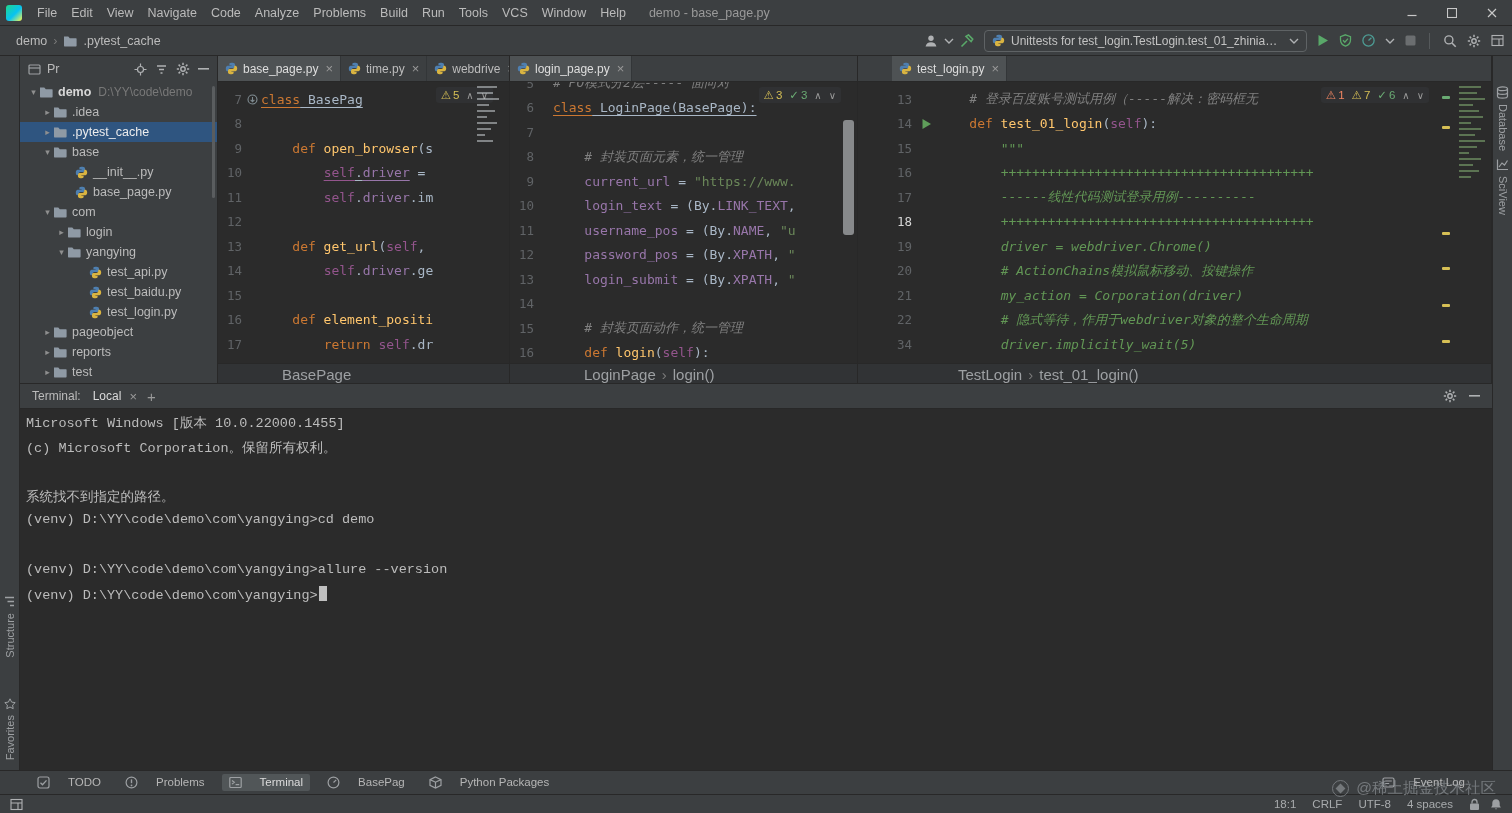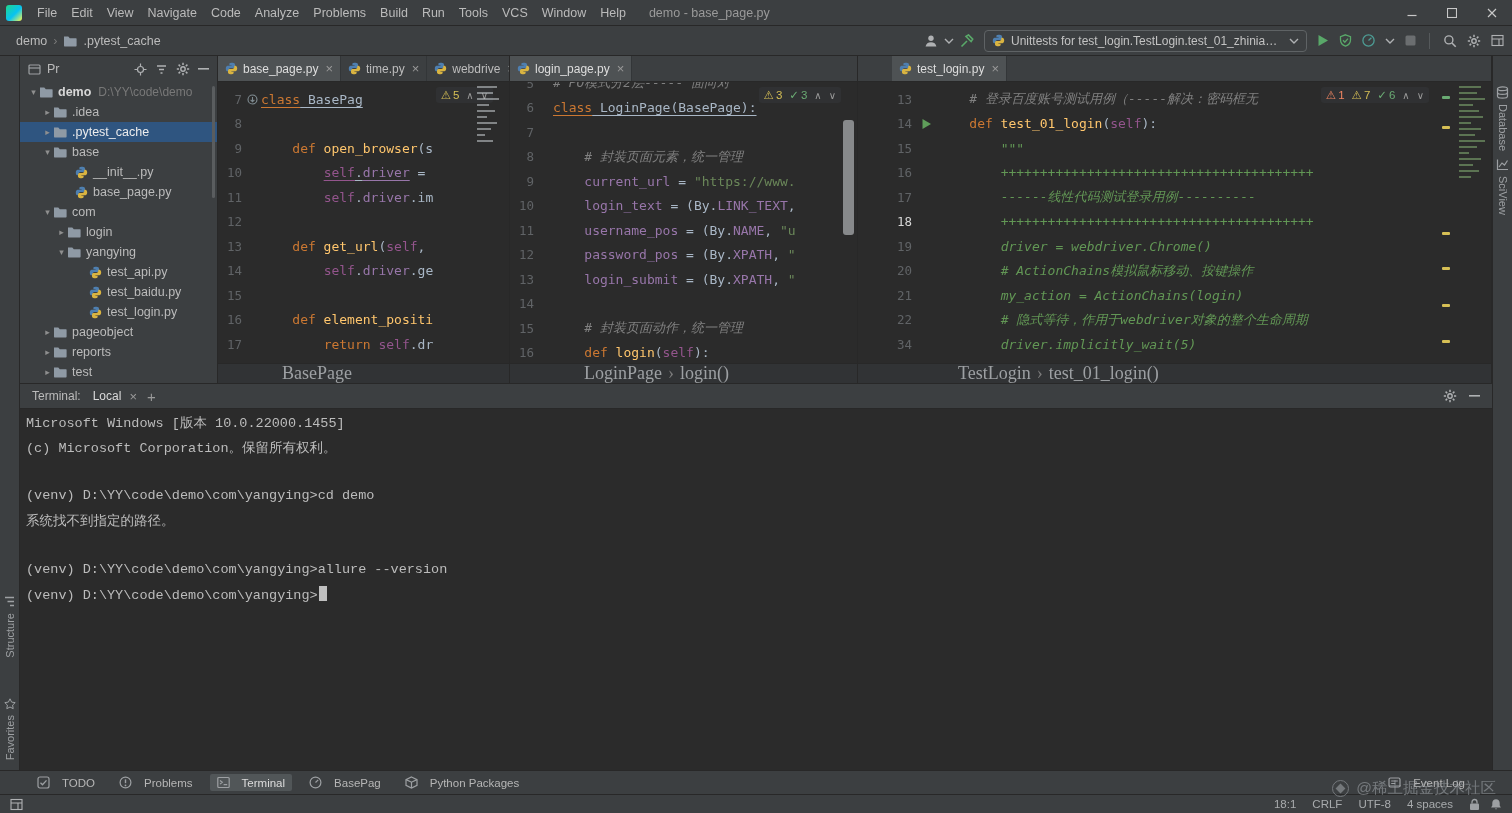--- a/index.html
+++ b/index.html
@@ -91,38 +91,38 @@
 .insp-warning{color:#d6bf55;}
 .insp-ok{color:#6aab73;}
 .insp-nav{color:#9a9a9a;font-size:10px;}
 .mini{position:absolute;top:4px;right:4px;width:28px;display:flex;flex-direction:column;gap:4px;align-items:flex-start;}
 .mini i{height:2px;background:rgba(200,205,210,.55);display:block;}
 .mini-code i{background:rgba(125,165,110,.6);}
 .thumb{position:absolute;right:3px;top:38px;width:11px;height:115px;background:#87898b;border-radius:3px;}
 .stripe{position:absolute;top:0;right:40px;width:10px;height:100%;}
 .stripe i{position:absolute;left:1px;width:8px;height:3px;background:#d6bf55;border-radius:1px;display:block;}
 .stripe i.ok{background:#6aab73;}
-.pane-crumb{height:20px;flex:none;background:#313335;border-top:1px solid #282828;display:flex;align-items:center;gap:6px;color:#9da0a3;font-size:18px;font-family:Liberation Serif, serif;}
+.pane-crumb{height:20px;flex:none;background:#313335;border-top:1px solid #282828;display:flex;align-items:flex-end;gap:6px;color:#9da0a3;font-size:15px;font-family:Liberation Sans, sans-serif;}
 .crumb-sep{color:#7a7a7a;}
 
 
 .terminal{flex:1;display:flex;flex-direction:column;min-height:0;background:#2b2b2b;}
 .term-header{height:26px;flex:none;background:#3c3f41;border-top:1px solid #282828;border-bottom:1px solid #282828;display:flex;align-items:center;gap:12px;padding:0 12px;font-size:12px;}
 .term-label{color:#bbbbbb;}
 #terminal-tabs{display:flex;align-items:center;gap:10px;}
 .term-tab{display:flex;align-items:center;gap:6px;color:#dadada;}
 .term-add{color:#9a9a9a;font-size:15px;}
 #terminal-header-icons{margin-left:auto;display:flex;gap:12px;align-items:center;}
 .term-body{flex:1;padding:5px 0 0 6px;font-family:"DejaVu Sans Mono","Liberation Mono",monospace;font-size:13.5px;color:#bcbcbc;overflow:hidden;}
 .tline{height:24.6px;white-space:pre;font-family:Liberation Mono, monospace;}
 .cursor{display:inline-block;width:8px;height:15px;background:#c0c0c0;vertical-align:-2px;margin-left:1px;}
 
 
 .bottom-bar{height:24px;flex:none;background:#3c3f41;border-top:1px solid #282828;display:flex;align-items:center;padding:0 14px 0 30px;gap:10px;font-size:11.5px;color:#b6b6b6;}
-.bb-item{display:flex;align-items:center;gap:12px;padding:2px 7px;border-radius:2px;}
+.bb-item{display:flex;gap:18px;padding:2px 7px;border-radius:2px;}
 .bb-item.active{background:#515658;color:#dcdcdc;}
 #bb-right{margin-left:auto;display:flex;align-items:center;margin-right:26px;}
 .statusbar{height:19px;flex:none;background:#3c3f41;border-top:1px solid #282828;display:flex;align-items:center;padding:0 10px;font-size:11.5px;color:#a8abad;}
 .sb-right{margin-left:auto;display:flex;align-items:center;gap:16px;}
 #sb-icons{display:flex;gap:10px;align-items:center;}
 
 
 .watermark{position:absolute;right:16px;bottom:14px;display:flex;align-items:center;gap:7px;color:#a2a7ac;opacity:.55;font-size:15.5px;z-index:40;pointer-events:none;}
 .wm-logo{width:17px;height:17px;border:1.5px solid #a2a7ac;border-radius:50%;display:flex;align-items:center;justify-content:center;}
 .wm-logo i{width:7px;height:7px;background:#a2a7ac;transform:rotate(45deg);display:block;}
@@ -621,21 +621,21 @@
                   <div class="cl" data-name="code-line"><span class="ln" data-name="line-number">13</span><span class="gut" data-name="gutter"></span><span class="codetext" data-name="code-text"><span class="c-txt">    </span><span class="c-cmt"># 登录百度账号测试用例（-----解决：密码框无</span></span></div>
                   <div class="cl" data-name="code-line"><span class="ln" data-name="line-number">14</span><span class="gut" data-name="gutter"><span class="ic" data-name="run-gutter-icon"><svg width="11" height="12">
                           <path d="M1.5 1l8.5 5-8.5 5z" fill="#5f9e5a"></path>
                         </svg></span></span><span class="codetext" data-name="code-text"><span class="c-txt">    </span><span class="c-kw">def</span><span class="c-fn"> test_01_login</span><span class="c-txt">(</span><span class="c-self">self</span><span class="c-txt">):</span></span></div>
                   <div class="cl" data-name="code-line"><span class="ln" data-name="line-number">15</span><span class="gut" data-name="gutter"></span><span class="codetext" data-name="code-text"><span class="c-txt">        </span><span class="c-doc">"""</span></span></div>
                   <div class="cl" data-name="code-line"><span class="ln" data-name="line-number">16</span><span class="gut" data-name="gutter"></span><span class="codetext" data-name="code-text"><span class="c-txt">        </span><span class="c-doc">++++++++++++++++++++++++++++++++++++++++</span></span></div>
                   <div class="cl" data-name="code-line"><span class="ln" data-name="line-number">17</span><span class="gut" data-name="gutter"></span><span class="codetext" data-name="code-text"><span class="c-txt">        </span><span class="c-doc">------线性代码测试登录用例----------</span></span></div>
                   <div class="cl cur" data-name="code-line"><span class="ln" data-name="line-number">18</span><span class="gut" data-name="gutter"></span><span class="codetext" data-name="code-text"><span class="c-txt">        </span><span class="c-doc">++++++++++++++++++++++++++++++++++++++++</span></span></div>
                   <div class="cl" data-name="code-line"><span class="ln" data-name="line-number">19</span><span class="gut" data-name="gutter"></span><span class="codetext" data-name="code-text"><span class="c-txt">        </span><span class="c-doc">driver = webdriver.Chrome()</span></span></div>
                   <div class="cl" data-name="code-line"><span class="ln" data-name="line-number">20</span><span class="gut" data-name="gutter"></span><span class="codetext" data-name="code-text"><span class="c-txt">        </span><span class="c-doc"># ActionChains模拟鼠标移动、按键操作</span></span></div>
-                  <div class="cl" data-name="code-line"><span class="ln" data-name="line-number">21</span><span class="gut" data-name="gutter"></span><span class="codetext" data-name="code-text"><span class="c-txt">        </span><span class="c-doc">my_action = ActionChains(login)</span></span></div>
+                  <div class="cl" data-name="code-line"><span class="ln" data-name="line-number">21</span><span class="gut" data-name="gutter"></span><span class="codetext" data-name="code-text"><span class="c-txt">        </span><span class="c-doc">my_action = Corporation(driver)</span></span></div>
                   <div class="cl" data-name="code-line"><span class="ln" data-name="line-number">22</span><span class="gut" data-name="gutter"></span><span class="codetext" data-name="code-text"><span class="c-txt">        </span><span class="c-doc"># 隐式等待，作用于webdriver对象的整个生命周期</span></span></div>
                   <div class="cl" data-name="code-line"><span class="ln" data-name="line-number">34</span><span class="gut" data-name="gutter"></span><span class="codetext" data-name="code-text"><span class="c-txt">        </span><span class="c-doc">driver.implicitly_wait(5)</span></span></div>
                 </div>
                 <div class="insp" data-name="inspections-widget">
                   <span class="insp-item insp-error" data-name="error-indicator">
                     <span class="glyph">⚠</span>
                     <span>1</span>
                   </span>
                   <span class="insp-item insp-warning" data-name="warning-indicator">
                     <span class="glyph">⚠</span>
@@ -707,22 +707,22 @@
                 <svg width="11" height="4">
                   <rect width="11" height="1.6" y="1" fill="#afb1b3"></rect>
                 </svg>
               </span>
             </span>
         </div>
         <div class="term-body" id="terminal-body" data-name="terminal-output">
             <div class="tline" data-name="terminal-line">Microsoft Windows [版本 10.0.22000.1455]</div>
             <div class="tline" data-name="terminal-line">(c) Microsoft Corporation。保留所有权利。</div>
             <div class="tline" data-name="terminal-line"></div>
+            <div class="tline" data-name="terminal-line">系统找不到指定的路径。</div>
             <div class="tline" data-name="terminal-line">(venv) D:\YY\code\demo\com\yangying&gt;cd demo</div>
-            <div class="tline" data-name="terminal-line">系统找不到指定的路径。</div>
             <div class="tline" data-name="terminal-line"></div>
             <div class="tline" data-name="terminal-line">(venv) D:\YY\code\demo\com\yangying&gt;allure --version</div>
             <div class="tline" data-name="terminal-line">(venv) D:\YY\code\demo\com\yangying&gt;<span class="cursor" data-name="terminal-cursor"></span></div>
           </div>
       </div>
     </div>
 
     <div class="strip right" id="right-strip" data-name="right-tool-strip">
         <div class="strip-btn" data-name="stripe-button-database">
           <span class="ic" data-name="database-icon">

